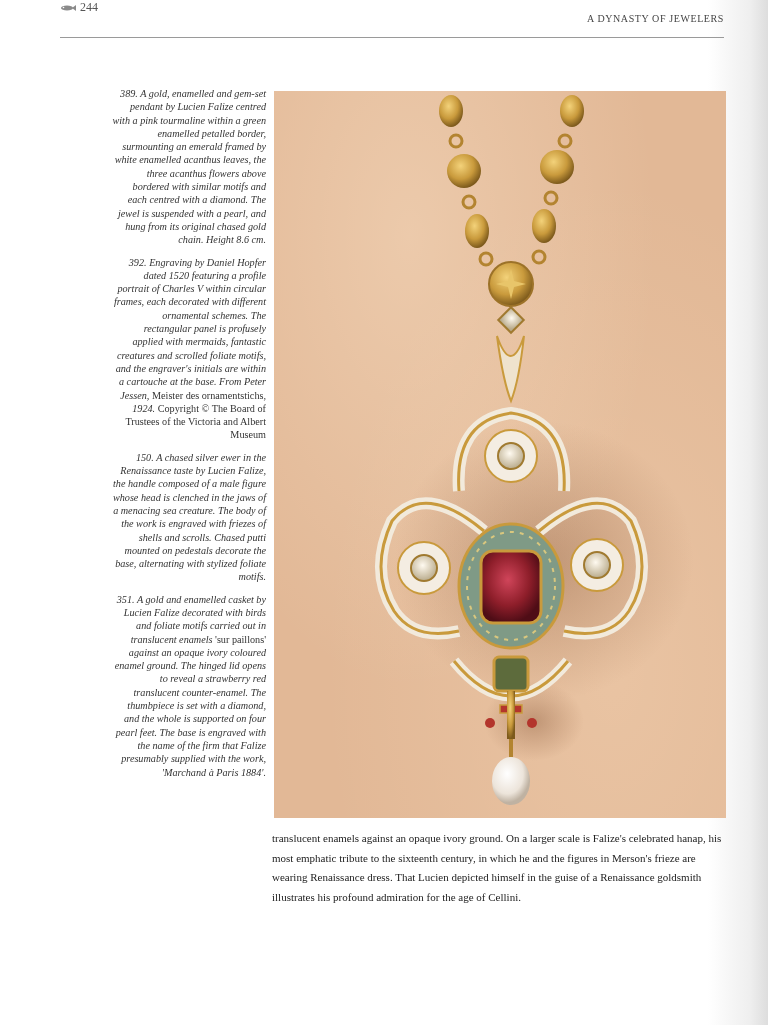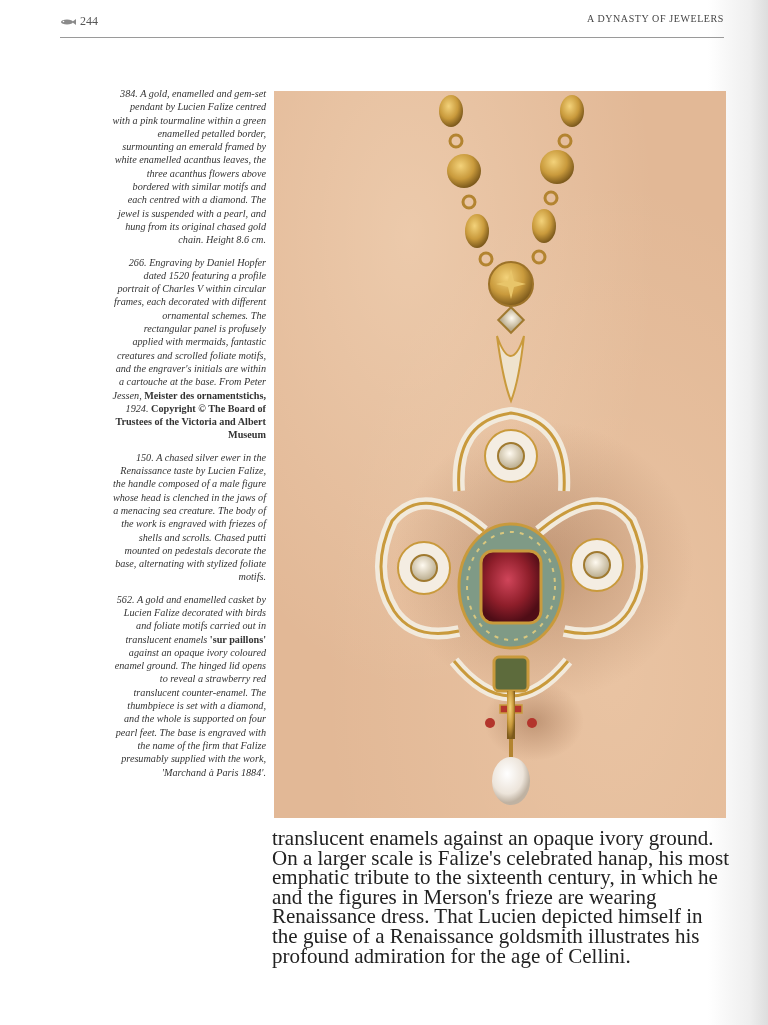--- a/index.html
+++ b/index.html
@@ -12,45 +12,45 @@
   .page-shade {
     position: absolute; top: 0; right: 0; width: 60px; height: 1025px;
     background: linear-gradient(to right, rgba(255,255,255,0) 0%, rgba(225,225,225,0.55) 70%, rgba(210,210,210,0.75) 100%);
     pointer-events: none;
   }
   .header {
     position: absolute; left: 60px; top: 0; width: 664px; height: 37px;
     border-bottom: 1px solid #9a9a9a;
   }
   .folio {
-    position: absolute; left: 0; top: 14px; font-size: 12px; color: #555;
+    position: absolute; left: 0; top: 0; font-size: 12px; color: #555;
     display: flex; align-items: center; gap: 4px;
   }
   .folio-ornament { width: 16px; height: 8px; display: inline-block; }
   .running-head {
     position: absolute; right: 0; top: 13px; font-size: 10px; letter-spacing: 0.6px; color: #444;
   }
   .captions {
     position: absolute; left: 112px; top: 87px; width: 154px;
     text-align: right; font-style: italic; font-size: 10.2px; line-height: 13.3px; color: #333;
   }
   .caption { margin: 0 0 9px 0; }
-  .caption .roman { font-style: normal; font-weight: bold; }
+  .caption .roman { font-style: normal; }
   .photo {
     position: absolute; left: 274px; top: 91px; width: 452px; height: 727px;
     background: #e2b896;
     background-image:
       radial-gradient(ellipse at 30% 20%, rgba(255,235,210,0.35), rgba(0,0,0,0) 55%),
       radial-gradient(ellipse at 75% 80%, rgba(255,230,200,0.25), rgba(0,0,0,0) 60%);
     overflow: hidden;
   }
   .photo svg { position: absolute; left: 0; top: 0; }
   .body-text {
     position: absolute; left: 272px; top: 829px; width: 460px;
-    font-size: 21px; line-height: 19.6px; color: #222;
+    font-size: 11px; line-height: 19.6px; color: #222;
   }
   .body-text p { margin: 0; }
 </style>
 </head>
 <body>
 
 <div class="page-shade"></div>
 
 <div class="header">
   <div class="folio">
@@ -59,34 +59,34 @@
       <path d="M12 4 L16 1 L16 7 Z" fill="#8a8a8a"></path>
       <circle cx="3.5" cy="3.5" r="0.8" fill="#fff"></circle>
     </svg>
     <span>244</span>
   </div>
   <div class="running-head">A DYNASTY OF JEWELERS</div>
 </div>
 
 <div class="captions">
   <p class="caption">
-    <span>384.</span>
+    <span>389.</span>
     <span>A gold, enamelled and gem-set pendant by Lucien Falize centred with a pink tourmaline within a green enamelled petalled border, surmounting an emerald framed by white enamelled acanthus leaves, the three acanthus flowers above bordered with similar motifs and each centred with a diamond. The jewel is suspended with a pearl, and hung from its original chased gold chain. Height 8.6 cm.</span>
   </p>
   <p class="caption">
-    <span>266.</span>
+    <span>392.</span>
     <span>Engraving by Daniel Hopfer dated 1520 featuring a profile portrait of Charles V within circular frames, each decorated with different ornamental schemes. The rectangular panel is profusely applied with mermaids, fantastic creatures and scrolled foliate motifs, and the engraver's initials are within a cartouche at the base. From Peter Jessen,</span><span class="roman"> Meister des ornamentstichs,</span><span> 1924.</span>
     <span class="roman">Copyright © The Board of Trustees of the Victoria and Albert Museum</span>
   </p>
   <p class="caption">
     <span>150.</span>
     <span>A chased silver ewer in the Renaissance taste by Lucien Falize, the handle composed of a male figure whose head is clenched in the jaws of a menacing sea creature. The body of the work is engraved with friezes of shells and scrolls. Chased putti mounted on pedestals decorate the base, alternating with stylized foliate motifs.</span>
   </p>
   <p class="caption">
-    <span>562.</span>
+    <span>351.</span>
     <span>A gold and enamelled casket by Lucien Falize decorated with birds and foliate motifs carried out in translucent enamels</span><span class="roman"> 'sur paillons'</span><span> against an opaque ivory coloured enamel ground. The hinged lid opens to reveal a strawberry red translucent counter-enamel. The thumbpiece is set with a diamond, and the whole is supported on four pearl feet. The base is engraved with the name of the firm that Falize presumably supplied with the work, 'Marchand à Paris 1884'.</span>
   </p>
 </div>
 
 <div class="photo">
   <svg width="452" height="727" viewBox="0 0 452 727">
     <defs>
       <radialGradient id="gold" cx="40%" cy="35%" r="65%">
         <stop offset="0%" stop-color="#f3d27a"></stop>
         <stop offset="60%" stop-color="#c99a3c"></stop>

